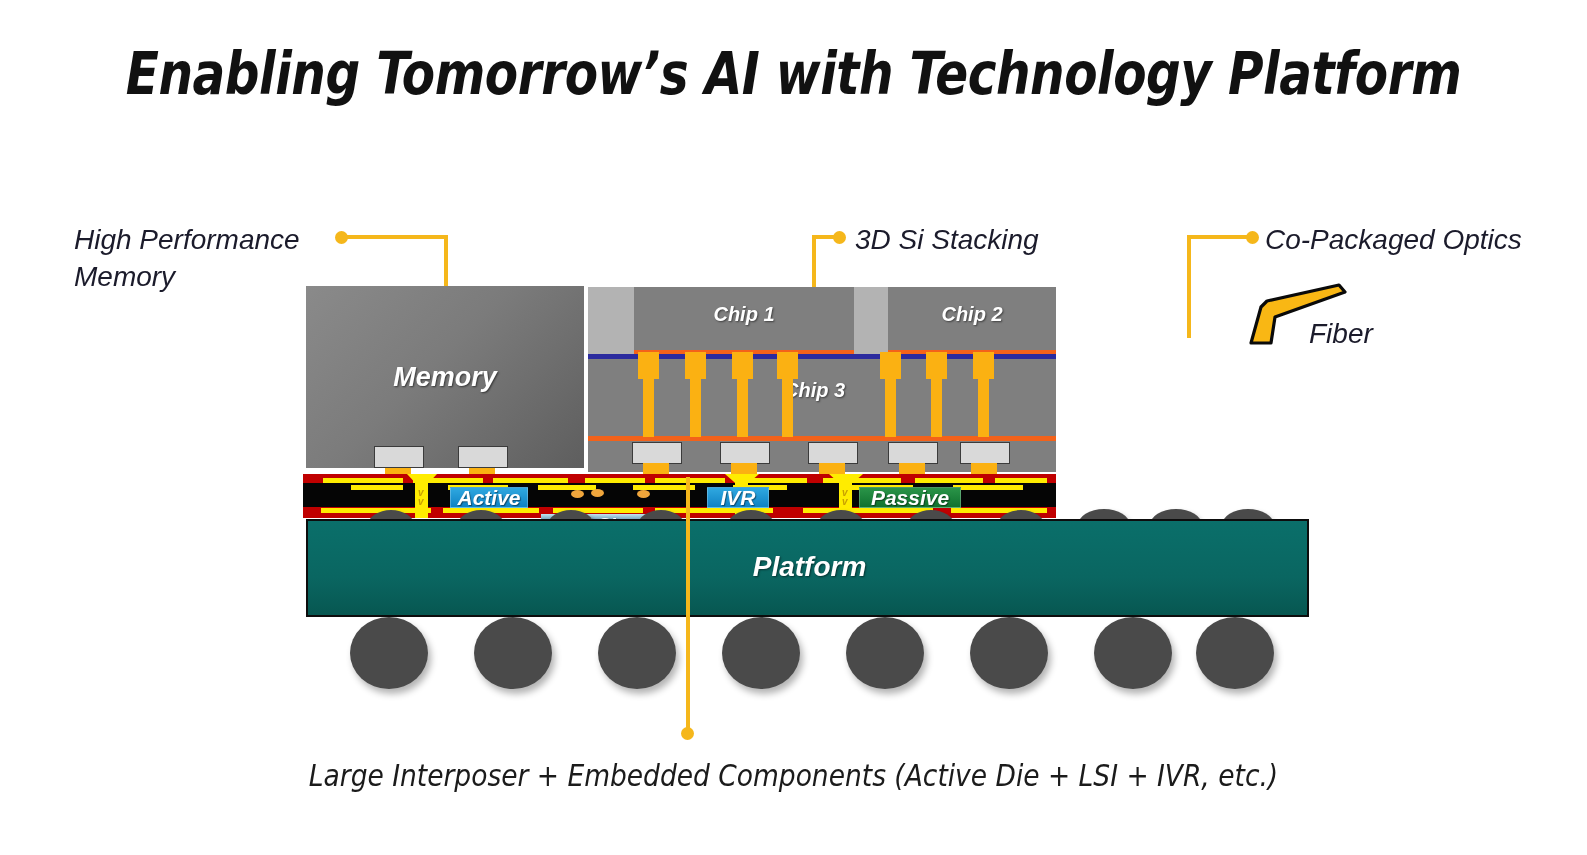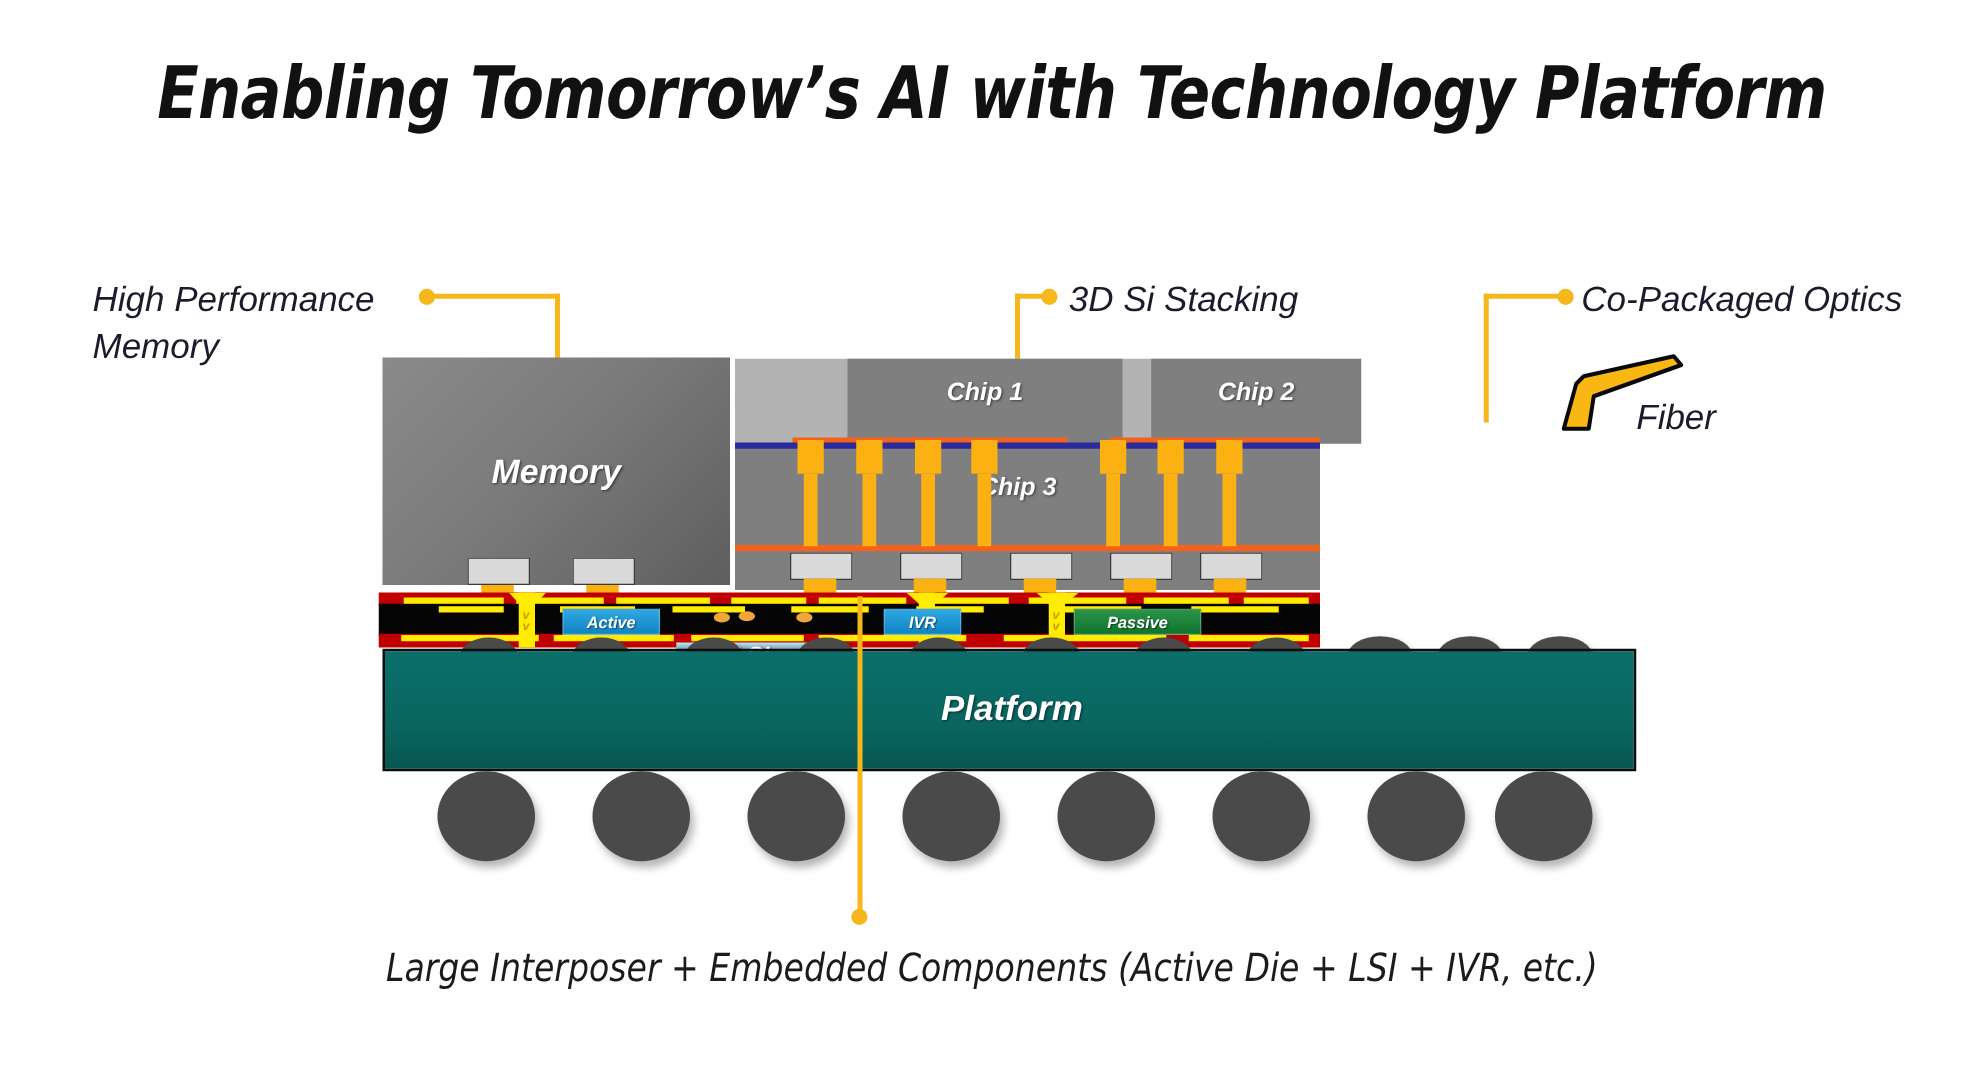--- a/index.html
+++ b/index.html
@@ -96,21 +96,21 @@
   #fiber{position:absolute;left:1243px;top:283px;}
 
   
   #interposer{position:absolute;left:303px;top:474px;width:753px;height:44px;}
   #intp-core{position:absolute;left:0;top:9px;width:753px;height:26px;background:#050505;}
   .intp-red{position:absolute;left:0;width:753px;height:11px;background:#c00000;}
   .rdl-trace{position:absolute;background:#ffec00;height:5px;}
   .embedded{
     position:absolute;top:13px;height:19px;
     display:flex;align-items:center;justify-content:center;
-    font-size:13px;font-weight:bold;color:#ffffff;
+    font-size:21px;font-weight:bold;color:#ffffff;
     text-shadow:1px 1px 1px rgba(0,0,0,.45);
     border:1px solid rgba(255,255,255,.25);
   }
   #emb-active{background:linear-gradient(180deg,#2fa8e0,#0f82c4);}
   #emb-ivr{background:linear-gradient(180deg,#2fa8e0,#0f82c4);}
   #emb-passive{background:linear-gradient(180deg,#2a9448,#10722f);}
   #emb-lsi{
     position:absolute;top:12px;height:21px;width:120px;
     background:linear-gradient(180deg,#bfe6f2 0%,#6c98b4 30%,#7a3f12 58%,#b06a22 100%);
     display:flex;align-items:center;justify-content:center;
@@ -173,24 +173,24 @@
     <div id="memory-label">Memory</div>
     <div class="mem-pad" style="left:68px;top:160px;"></div>
     <div class="mem-pad" style="left:152px;top:160px;"></div>
   </div>
   <div class="mem-bump" style="left:385px;top:468px;"></div>
   <div class="mem-bump" style="left:469px;top:468px;"></div>
 
   <div id="stack-module">
     <div id="mold"></div>
 
-    <div class="top-chip" style="left:46px;width:220px;margin-left:44px;">
+    <div class="top-chip" style="left:46px;width:220px;">
       <div class="lbl">Chip 1</div>
     </div>
-    <div class="top-chip" style="left:300px;width:168px;margin-left:33px;">
+    <div class="top-chip" style="left:300px;width:168px;">
       <div class="lbl">Chip 2</div>
     </div>
     <div class="bond-line" style="left:46px;top:63px;width:220px;"></div>
     <div class="bond-line" style="left:300px;top:63px;width:168px;"></div>
 
     <div id="chip3">
       <div id="chip3-label">Chip 3</div>
     </div>
     <div id="blue-line"></div>
     <div id="chip3-bot-line"></div>

